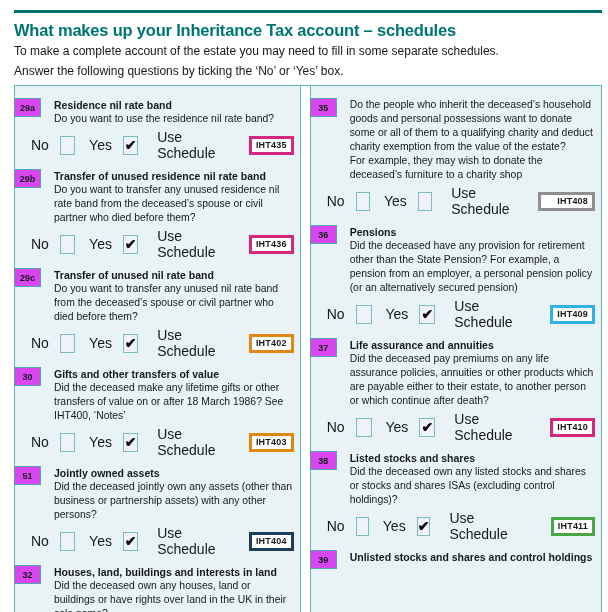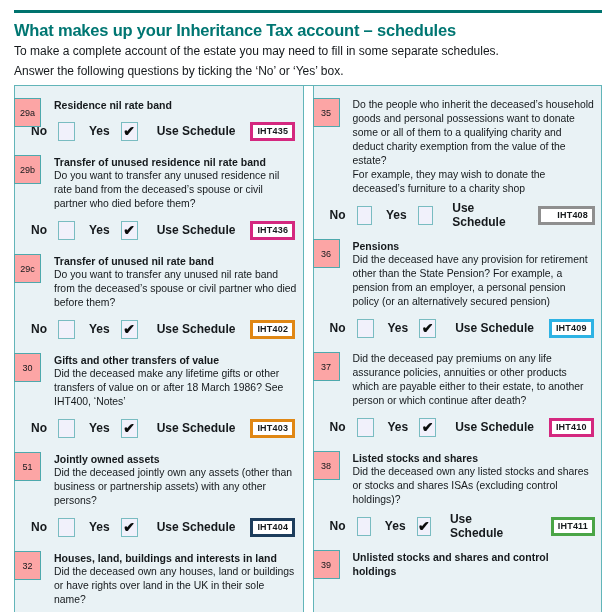--- a/index.html
+++ b/index.html
@@ -48,25 +48,25 @@
     padding-top: 12px;
   }
 
   .question {
     position: relative;
     margin-bottom: 13px;
   }
   .qnum {
     position: absolute;
     left: -1px; top: 0;
-    width: 27px; height: 29px;
-    background: #fca5a5;
+    width: 27px; height: 19px;
+    background: #d946ef;
     border: 1px solid #4ea9ad;
     font-size: 9px;
-    font-weight: normal;
+    font-weight: bold;
     color: #15191c;
     display: flex;
     align-items: center;
     justify-content: center;
   }
   .qcontent { margin-left: 39px; margin-right: 6px; }
   .qtitle {
     font-size: 10.5px;
     font-weight: bold;
     line-height: 14px;
@@ -77,21 +77,21 @@
     line-height: 14px;
     color: #15191c;
   }
   .answer-row {
     display: flex;
     align-items: center;
     margin-top: 8px;
     margin-left: -23px; 
     height: 22px;
   }
-  .ans-label { font-size: 12px; color: #15191c; font-weight: bold; }
+  .ans-label { font-size: 14px; color: #15191c; }
   .checkbox {
     width: 17px; height: 19px;
     background: #f1f1fb;
     border: 1px solid #79bcc1;
     margin-left: 11px;
     display: flex;
     align-items: center;
     justify-content: center;
     font-size: 14px;
     font-weight: bold;
@@ -123,20 +123,21 @@
   <h1 class="page-title">What makes up your Inheritance Tax account – schedules</h1>
   <p class="intro-line">To make a complete account of the estate you may need to fill in some separate schedules.</p>
   <p class="intro-line">Answer the following questions by ticking the ‘No’ or ‘Yes’ box.</p>
 
   <div class="panels">
     <div class="panel" id="col-left">
         <div class="question">
     <div class="qnum">29a</div>
     <div class="qcontent">
       <div class="qtitle">Residence nil rate band</div>
+      <div class="qtext">Do you want to use the residence nil rate band?</div>
 
       <div class="answer-row">
         <span class="ans-label">No</span>
         <span class="checkbox"></span>
         <span class="ans-label yes-label">Yes</span>
         <span class="checkbox">✔</span>
         <span class="ans-label use-label">Use Schedule</span>
         <span class="badge" style="border-color: rgb(212, 40, 127);">IHT435</span>
       </div>
     </div>
@@ -242,20 +243,21 @@
         <span class="ans-label yes-label">Yes</span>
         <span class="checkbox">✔</span>
         <span class="ans-label use-label">Use Schedule</span>
         <span class="badge" style="border-color: rgb(46, 179, 228);">IHT409</span>
       </div>
     </div>
   </div>
         <div class="question">
     <div class="qnum">37</div>
     <div class="qcontent">
+      <div class="qtitle">Life assurance and annuities</div>
       <div class="qtext">Did the deceased pay premiums on any life assurance policies, annuities or other products which are payable either to their estate, to another person or which continue after death?</div>
 
       <div class="answer-row">
         <span class="ans-label">No</span>
         <span class="checkbox"></span>
         <span class="ans-label yes-label">Yes</span>
         <span class="checkbox">✔</span>
         <span class="ans-label use-label">Use Schedule</span>
         <span class="badge" style="border-color: rgb(212, 40, 127);">IHT410</span>
       </div>

